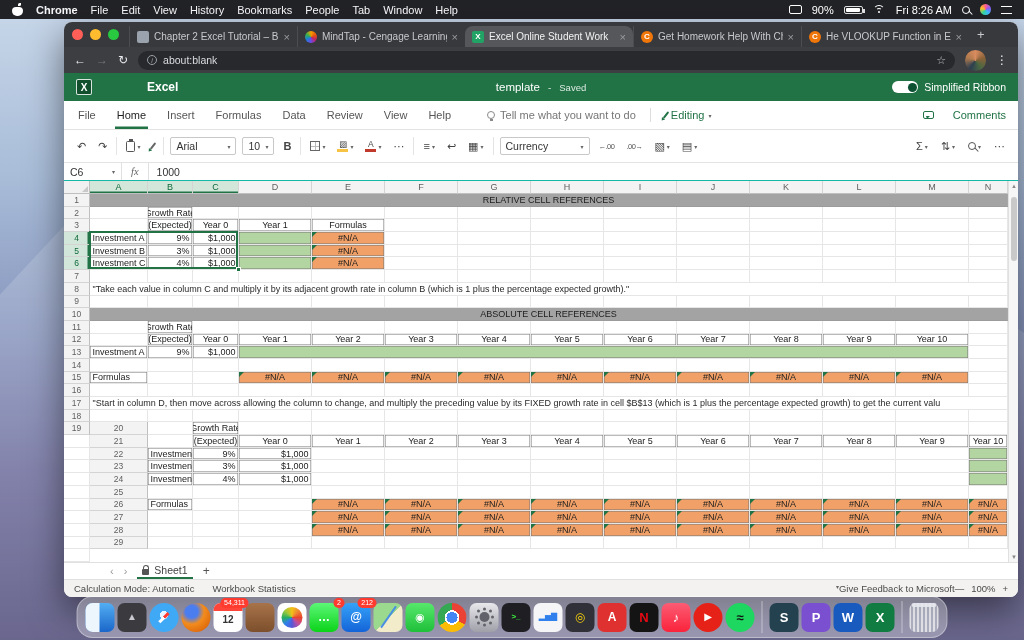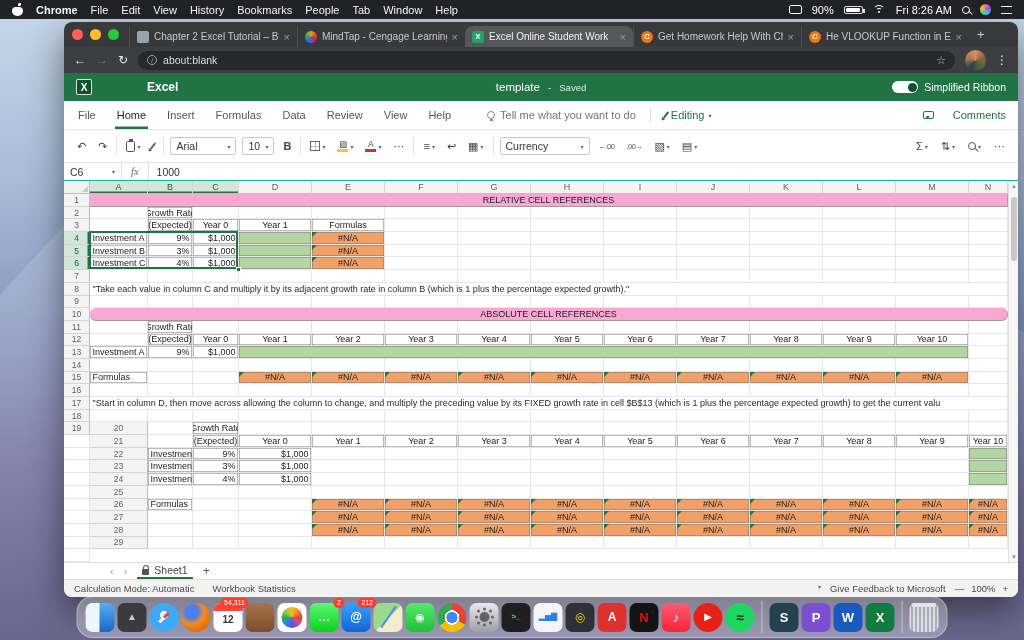--- a/index.html
+++ b/index.html
@@ -119,21 +119,21 @@
   .xl-sheet { position:relative; height:381px; background:#fff; overflow:hidden; }
   #grid-table { display:grid; position:absolute; top:0; left:0; }
   .gcorner { background:#f1f1f1; border-right:1px solid #bfbfbf; border-bottom:1px solid #bfbfbf; position:relative; }
   .gcorner::after { content:""; position:absolute; right:1px; bottom:1px; border-left:6px solid transparent; border-bottom:6px solid #c9c9c9; }
   .ch { background:#f3f3f3; border-right:1px solid #d4d4d4; border-bottom:1px solid #bfbfbf; color:#5f5f5f; font-size:9px; display:flex; align-items:center; justify-content:center; }
   .rh { background:#f3f3f3; border-right:1px solid #bfbfbf; border-bottom:1px solid #d4d4d4; color:#5f5f5f; font-size:8.5px; display:flex; align-items:center; justify-content:center; }
   .ch.hl { background:#d3e6da; color:#0e6a3a; box-shadow:inset 0 -1.5px 0 #217346; }
   .rh.hl { background:#d3e6da; color:#0e6a3a; box-shadow:inset -1.5px 0 0 #217346; }
   .cell { font-size:9px; color:#222; border-right:1px solid #e6e6e6; border-bottom:1px solid #e6e6e6;
     display:flex; align-items:center; padding:0 2.5px; white-space:nowrap; overflow:hidden; }
-  .cell.sec { background:#f9a8d4; justify-content:center; border-right-color:#a6a6a6; border-bottom-color:#9b9b9b; color:#1d1d1d; }
+  .cell.sec { background:#a3a3a3; justify-content:center; border-right-color:#a6a6a6; border-bottom-color:#9b9b9b; color:#1d1d1d; }
   .cell.hdr { justify-content:center; box-shadow:inset 0 0 0 .5px #777; }
   .cell.lbl { box-shadow:inset 0 0 0 .5px #777; }
   .cell.num { justify-content:flex-end; box-shadow:inset 0 0 0 .5px #777; }
   .cell.grn { background:#b3d5a2; box-shadow:inset 0 0 0 .5px #777; }
   .cell.na { background:#f1a167; justify-content:center; position:relative; color:#1d1d1d; box-shadow:inset 0 0 0 .5px #777; }
   .cell.na::before { content:""; position:absolute; left:0; top:0; border-style:solid; border-width:5px 5px 0 0; border-color:#217346 transparent transparent transparent; }
   .cell.note { overflow:visible; z-index:3; color:#2a2a2a; }
   .sel-box { position:absolute; border:2px solid #217346; pointer-events:none; z-index:4; }
   .fill-handle { position:absolute; width:5px; height:5px; background:#217346; border:1px solid #fff; z-index:5; }
   .vscroll { position:absolute; top:0; right:0; width:10px; height:100%; background:#f6f6f6; border-left:1px solid #e0e0e0; z-index:6; font-size:6px; color:#888; text-align:center; }
@@ -141,21 +141,21 @@
   .varr-up { position:absolute; top:2px; left:2px; } .varr-dn { position:absolute; bottom:2px; left:2px; }
 
   
   .xl-sheetbar { height:17px; background:#fff; border-top:1px solid #e0e0e0; display:flex; align-items:center; gap:10px; padding-left:46px; font-size:10.5px; color:#444; }
   .sheet-nav { color:#9a9a9a; font-size:11px; }
   .sheet-tab { height:100%; display:flex; align-items:center; gap:5px; padding:0 5px; border-bottom:2px solid #217346; }
   .lock { width:7px; height:6px; background:#555; border-radius:1px; position:relative; margin-top:3px; }
   .lock::before { content:""; position:absolute; top:-4px; left:1px; width:4px; height:4px; border:1.2px solid #555; border-bottom:none; border-radius:3px 3px 0 0; }
   .add-sheet { color:#555; font-size:12px; }
   .xl-status { height:18px; background:#f3f2f1; border-top:1px solid #e0e0e0; display:flex; align-items:center; gap:18px; padding:0 10px; font-size:9.5px; color:#4a4a4a; }
-  .st-right { margin-left:auto; display:flex; align-items:flex-start; gap:9px; }
+  .st-right { margin-left:auto; display:flex; align-items:flex-start; }
   .zoom-grp { display:flex; align-items:center; gap:7px; }
 
   
   .dock { position:absolute; left:50%; transform:translateX(-50%); bottom:2px; height:42px; display:flex; align-items:center; gap:3px;
     padding:4px 8px; background:rgba(246,246,250,.35); border:.5px solid rgba(255,255,255,.35); border-radius:16px; z-index:50; }
   .dock-item { width:29px; height:29px; border-radius:7px; position:relative; display:flex; align-items:center; justify-content:center; flex:none; }
   .dock-item.round { border-radius:50%; }
   .dk-glyph { font-weight:700; line-height:1; position:relative; z-index:2; }
   .dock-badge { position:absolute; top:-5px; right:-6px; background:#ff3b30; color:#fff; font-size:7px; border-radius:8px; padding:1.5px 3.5px; line-height:1.1; z-index:3; }
   .dock-sep { width:1px; height:32px; background:rgba(255,255,255,.45); margin:0 4px; flex:none; }
@@ -519,21 +519,21 @@
           <div class="cell"></div>
           <div class="cell"></div>
           <div class="cell"></div>
           <div class="cell"></div>
           <div class="cell"></div>
           <div class="cell"></div>
           <div class="cell"></div>
           <div class="cell"></div>
           <div class="cell"></div>
           <div class="rh">10</div>
-          <div class="cell sec" style="grid-column: span 14; border-radius: 6px;">ABSOLUTE CELL REFERENCES</div>
+          <div class="cell sec" style="grid-column: span 14;">ABSOLUTE CELL REFERENCES</div>
           <div class="rh">11</div>
           <div class="cell"></div>
           <div class="cell hdr">Growth Rate</div>
           <div class="cell"></div>
           <div class="cell"></div>
           <div class="cell"></div>
           <div class="cell"></div>
           <div class="cell"></div>
           <div class="cell"></div>
           <div class="cell"></div>

